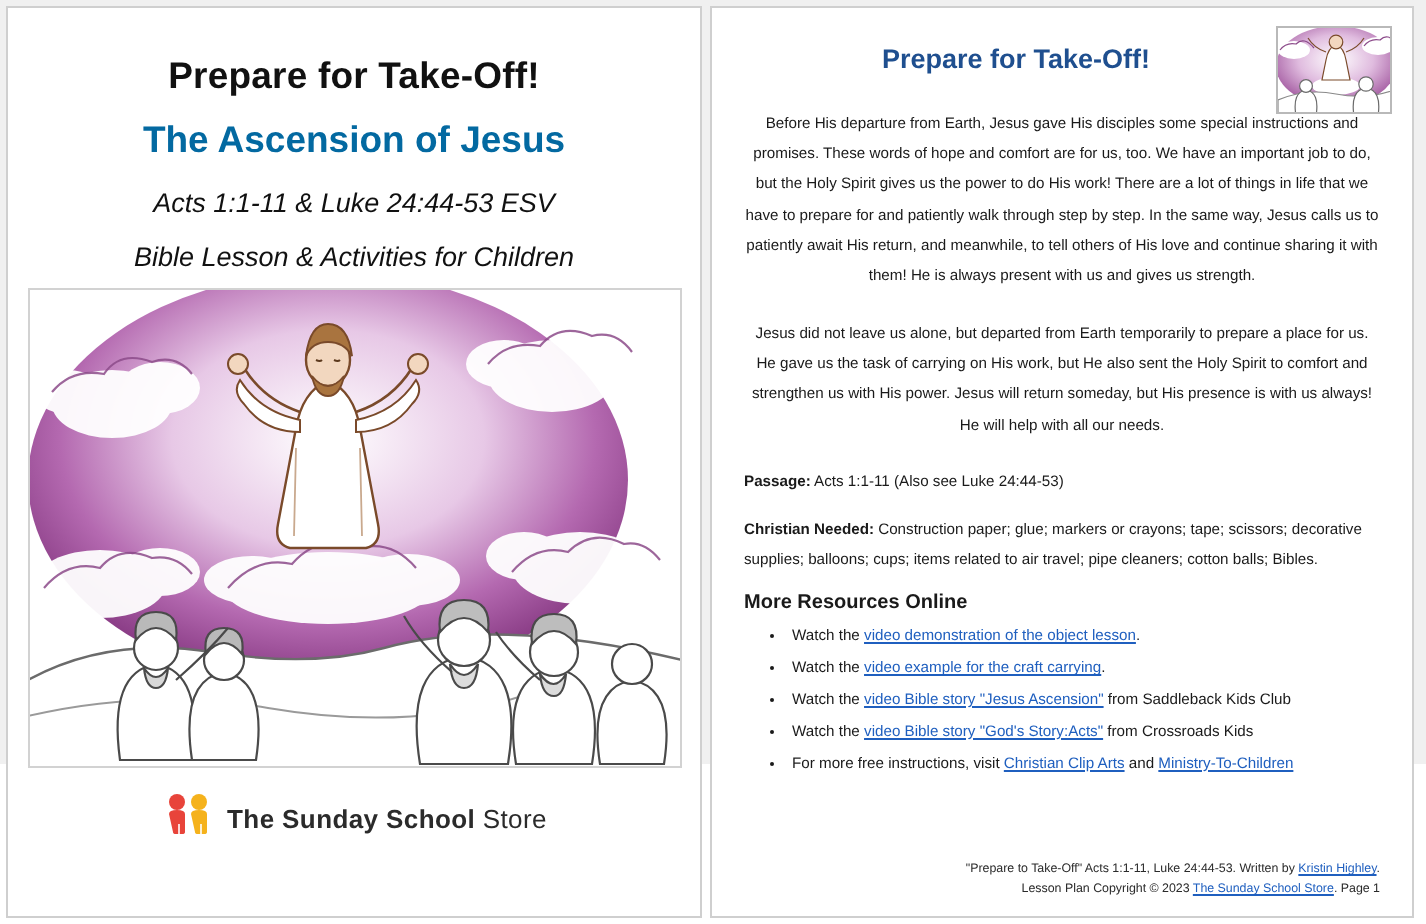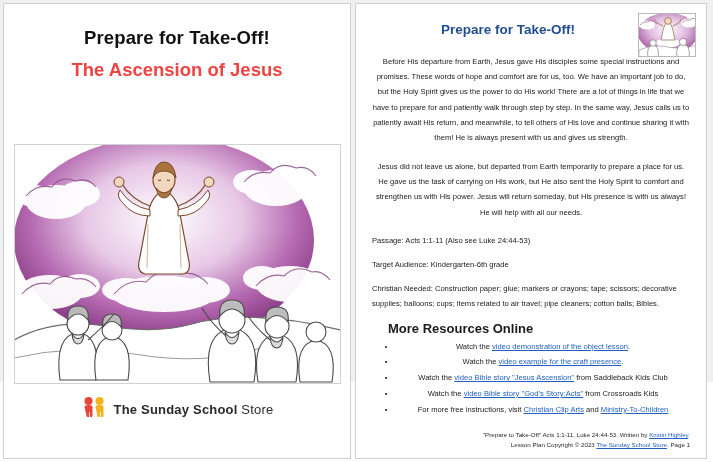--- a/index.html
+++ b/index.html
@@ -37,21 +37,21 @@
     font-size: 18.5px;
     font-weight: bold;
     color: #111111;
     letter-spacing: .1px;
     margin: 8px 0 0 0;
     line-height: 1.25;
   }
   .cover-title2 {
     font-size: 18.5px;
     font-weight: bold;
-    color: #ef4444;
+    color: #0369a1;
     margin: 9px 0 0 0;
     line-height: 1.25;
     text-align: center;
   }
   .cover-ref {
     font-size: 13.5px;
     font-style: italic;
     color: #111111;
     margin: 13px 0 0 0;
   }
@@ -122,34 +122,34 @@
     text-align: center;
   }
   .body-copy p { margin: 0 0 13px 0; }
   .meta {
     margin-top: 6px;
     font-size: 7.6px;
     line-height: 2.0;
     color: #1a1a1a;
   }
   .meta p { margin: 0 0 9px 0; }
-  .meta b { font-weight: normal; text-align: right; }
+  .meta b { font-weight: bold; text-align: right; }
   .res-head {
-    font-size: 13px;
+    font-size: 10px;
     font-weight: bold;
-    margin: 2px 0 4px 16px;
+    margin: 2px 0 4px 0;
     color: #1a1a1a;
   }
   ul.res {
     margin: 0; padding-left: 24px;
     font-size: 7.6px;
     line-height: 1.95;
     color: #1a1a1a;
   }
-  ul.res li { margin: 0 0 1px 0; text-align: center; }
+  ul.res li { margin: 0 0 1px 0; }
   a.lnk { color: #1f5fbf; text-decoration: underline; }
   .footer {
     position: absolute;
     left: 16px; right: 16px;
     bottom: 8px;
     font-size: 6.2px;
     line-height: 1.6;
     color: #2a2a2a;
     text-align: right;
   }
@@ -157,20 +157,22 @@
 </style>
 </head>
 <body>
 
 <div id="page">
 
   <div class="sheet left">
     <div class="cover-inner">
       <div class="cover-title">Prepare for Take-Off!</div>
       <div class="cover-title2">The Ascension of Jesus</div>
+      <div class="cover-ref">Acts 1:1-11 &amp; Luke 24:44-53 ESV</div>
+      <div class="cover-sub">Bible Lesson &amp; Activities for Children</div>
     </div>
 
     <div class="illus">
       <svg width="327" height="240" viewBox="0 0 327 240" xmlns="http://www.w3.org/2000/svg">
         <defs>
           <radialGradient id="glow" cx="50%" cy="40%" r="62%">
             <stop offset="0%" stop-color="#ffffff"></stop>
             <stop offset="42%" stop-color="#e7c8e6"></stop>
             <stop offset="72%" stop-color="#b469b0"></stop>
             <stop offset="100%" stop-color="#7d2f79"></stop>
@@ -314,28 +316,27 @@
       <div>Prepare for Take-Off!</div>
     </div>
 
     <div class="body-copy">
       <p>Before His departure from Earth, Jesus gave His disciples some special instructions and promises. These words of hope and comfort are for us, too. We have an important job to do, but the Holy Spirit gives us the power to do His work! There are a lot of things in life that we have to prepare for and patiently walk through step by step. In the same way, Jesus calls us to patiently await His return, and meanwhile, to tell others of His love and continue sharing it with them! He is always present with us and gives us strength.</p>
       <p>Jesus did not leave us alone, but departed from Earth temporarily to prepare a place for us. He gave us the task of carrying on His work, but He also sent the Holy Spirit to comfort and strengthen us with His power. Jesus will return someday, but His presence is with us always! He will help with all our needs.</p>
     </div>
 
     <div class="meta">
       <p><b>Passage:</b><span> Acts 1:1-11 (Also see Luke 24:44-53)</span></p>
-      <p><b>Target Audience:</b><span> Kindergarten-6th grade</span></p>
       <p><b>Christian Needed:</b><span> Construction paper; glue; markers or crayons; tape; scissors; decorative supplies; balloons; cups; items related to air travel; pipe cleaners; cotton balls; Bibles.</span></p>
     </div>
 
     <div class="res-head">More Resources Online</div>
     <ul class="res">
       <li><span>Watch the </span><a class="lnk" href="#">video demonstration of the object lesson</a><span>.</span></li>
-      <li><span>Watch the </span><a class="lnk" href="#">video example for the craft presence</a><span>.</span></li>
+      <li><span>Watch the </span><a class="lnk" href="#">video example for the craft carrying</a><span>.</span></li>
       <li><span>Watch the </span><a class="lnk" href="#">video Bible story "Jesus Ascension"</a><span> from Saddleback Kids Club</span></li>
       <li><span>Watch the </span><a class="lnk" href="#">video Bible story "God's Story:Acts"</a><span> from Crossroads Kids</span></li>
       <li><span>For more free instructions, visit </span><a class="lnk" href="#">Christian Clip Arts</a><span> and </span><a class="lnk" href="#">Ministry-To-Children</a></li>
     </ul>
 
     <div class="footer">
       <div><span>"Prepare to Take-Off" Acts 1:1-11, Luke 24:44-53.  Written by </span><a class="lnk" href="#">Kristin Highley</a><span>.</span></div>
       <div><span>Lesson Plan Copyright © 2023 </span><a class="lnk" href="#">The Sunday School Store</a><span>. Page 1</span></div>
     </div>
 

